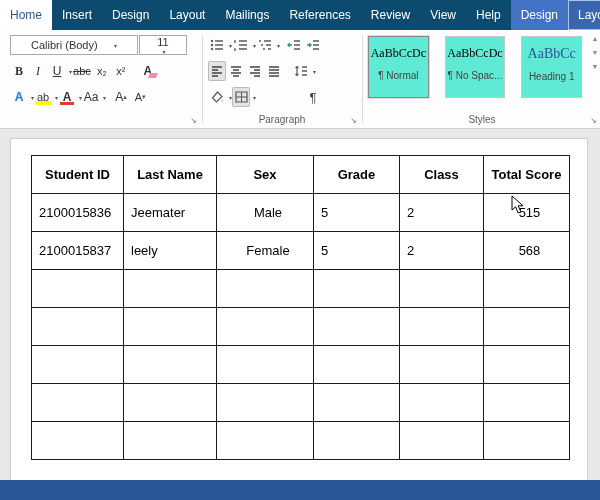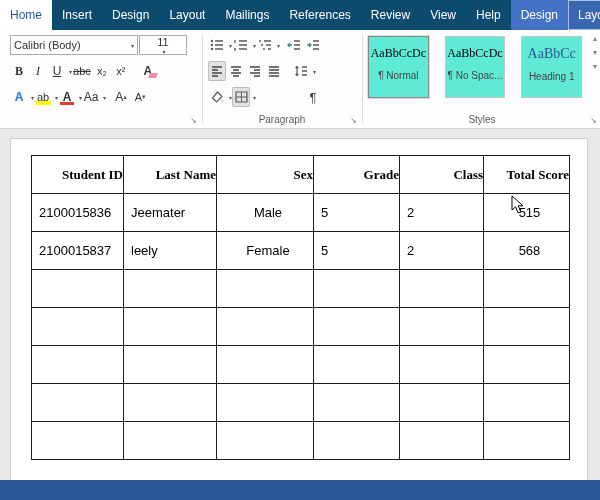--- a/index.html
+++ b/index.html
@@ -19,21 +19,21 @@
   .ribbon { position:absolute; top:30px; left:0; right:0; height:99px; background:#fdfdfd;
             border-bottom:1px solid #cfcfcf; font-size:12px; color:#3b3a39; }
   .group { position:absolute; top:0; bottom:0; }
   .vsep { position:absolute; top:5px; bottom:5px; width:1px; background:#dcdcdc; }
   .rrow { position:absolute; left:4px; right:2px; height:22px; display:flex; align-items:center; }
   .grp-label { position:absolute; bottom:3px; left:0; right:0; text-align:center;
                font-size:10px; color:#605e5c; }
   .launcher { position:absolute; right:3px; bottom:3px; font-size:8px; color:#777; line-height:8px; }
 
   .combo { border:1px solid #abaaa9; background:#fff; height:20px; display:flex; align-items:center;
-           justify-content:space-between; padding:0 3px; font-size:11px; color:#333; }
+           justify-content:space-between; padding:0 20px; font-size:11px; color:#333; }
   .caret { font-size:6px; color:#555; margin-left:2px; }
   .rbtn { min-width:18px; height:20px; display:inline-flex; align-items:center; justify-content:center;
           font-size:12px; color:#333; border-radius:2px; padding:0 1px; margin-right:1px; }
   .rbtn.pressed { background:#e3e3e3; box-shadow: inset 0 0 0 1px #bdbdbd; }
   .bold { font-weight:bold; font-family:"Liberation Serif", serif; }
   .ital { font-style:italic; font-family:"Liberation Serif", serif; }
   .undl { text-decoration:underline; }
   .strike { text-decoration:line-through; font-size:11px; }
   .small { font-size:11px; }
   .clear-fmt { position:relative; font-weight:bold; }
@@ -58,21 +58,21 @@
   .gscroll { position:absolute; right:0; top:5px; width:10px; display:flex; flex-direction:column; gap:7px;
              align-items:center; font-size:7px; color:#888; }
 
   
   .docarea { position:absolute; top:130px; bottom:20px; left:0; right:0; background:#e8e8e8; }
   .page { position:absolute; left:10px; top:8px; width:578px; bottom:0; background:#fff;
           border:1px solid #d0d0d0; border-bottom:none; }
   table.doc { border-collapse:collapse; position:absolute; left:20px; top:16px; table-layout:fixed; }
   table.doc th, table.doc td { border:1px solid #1c1c1c; height:38px; font-size:13px; color:#000;
                                overflow:hidden; }
-  table.doc th { font-weight:bold; text-align:right;font-family:Liberation Serif, serif; }
+  table.doc th { font-weight:bold; text-align:center; }
   table.doc td { text-align:left; padding-left:7px; }
   table.doc td:nth-child(3), table.doc td:nth-child(6) { text-align:center; padding-left:6px; }
 
   .cursor { position:absolute; left:511px; top:195px; width:14px; height:20px; }
 
   
   .statusbar { position:absolute; bottom:0; left:0; right:0; height:20px; background:#2b579a; }
 </style>
 </head>
 <body>

